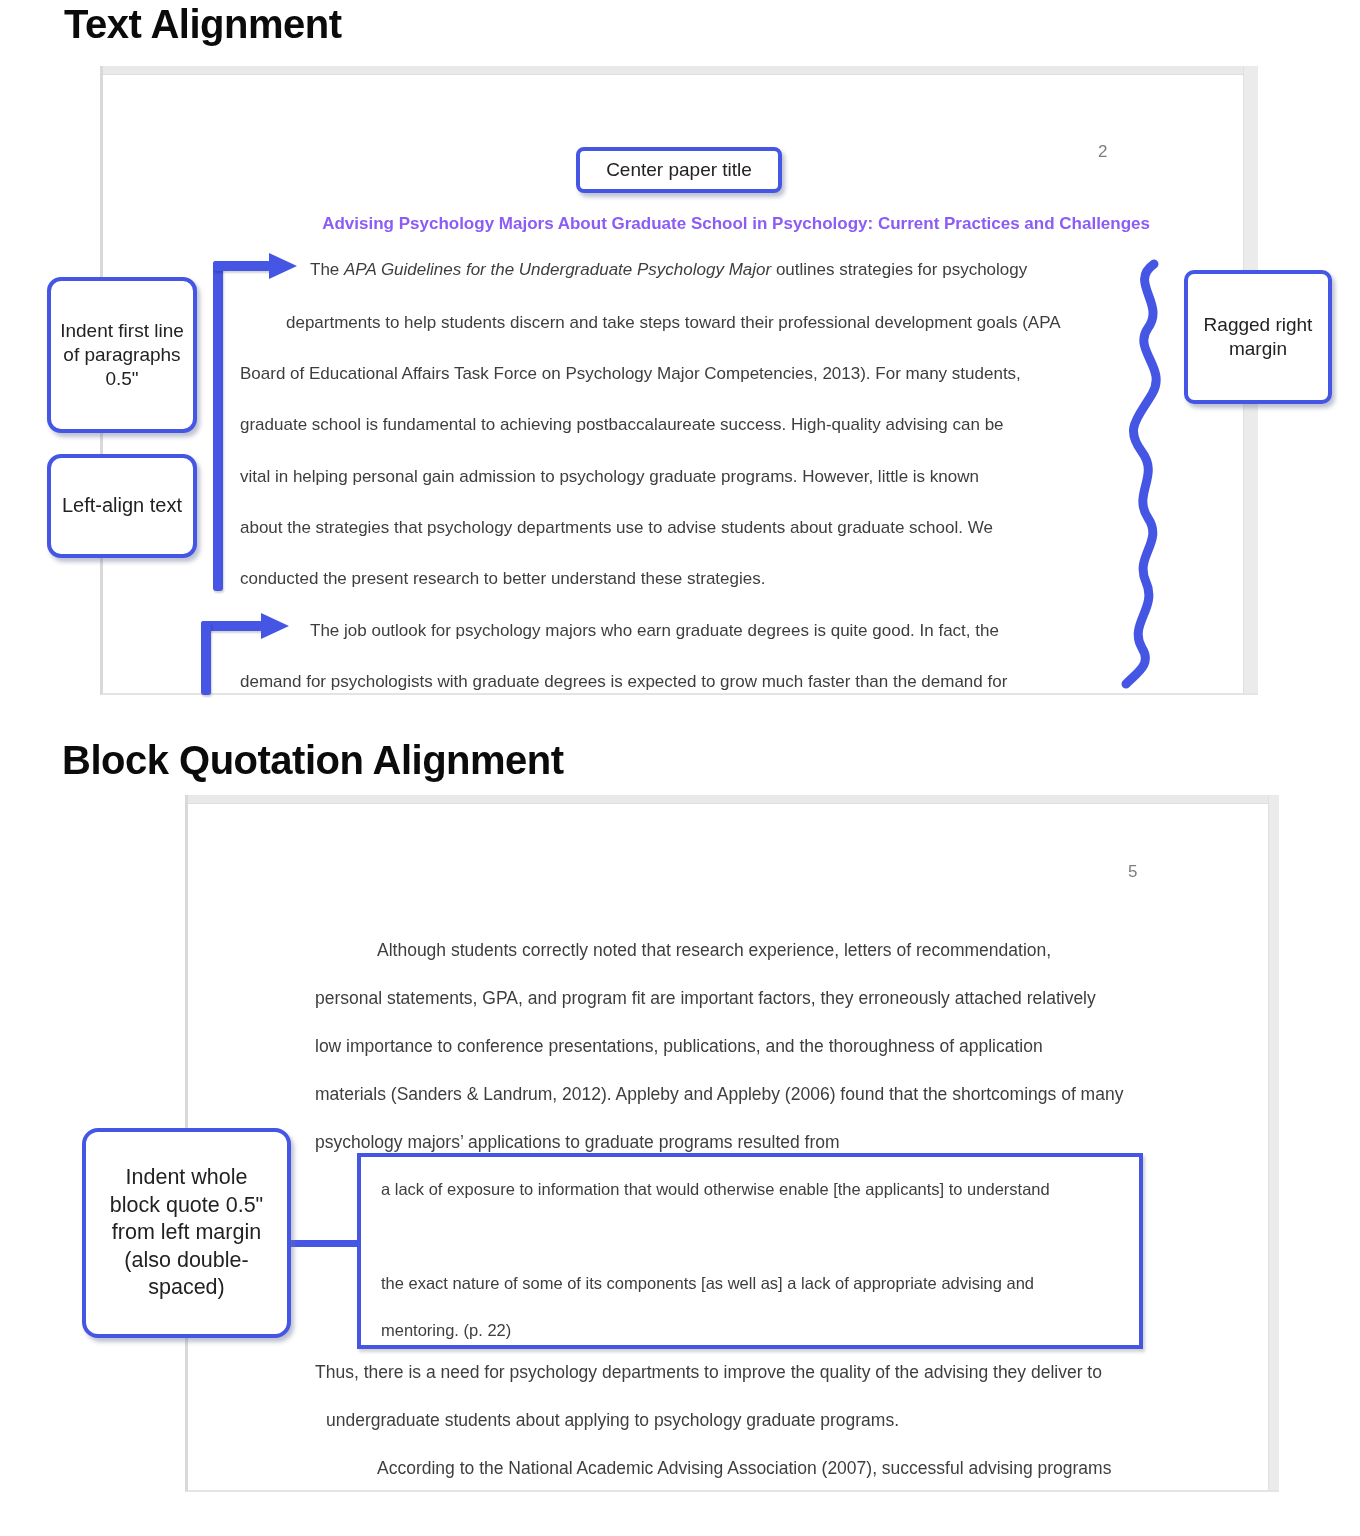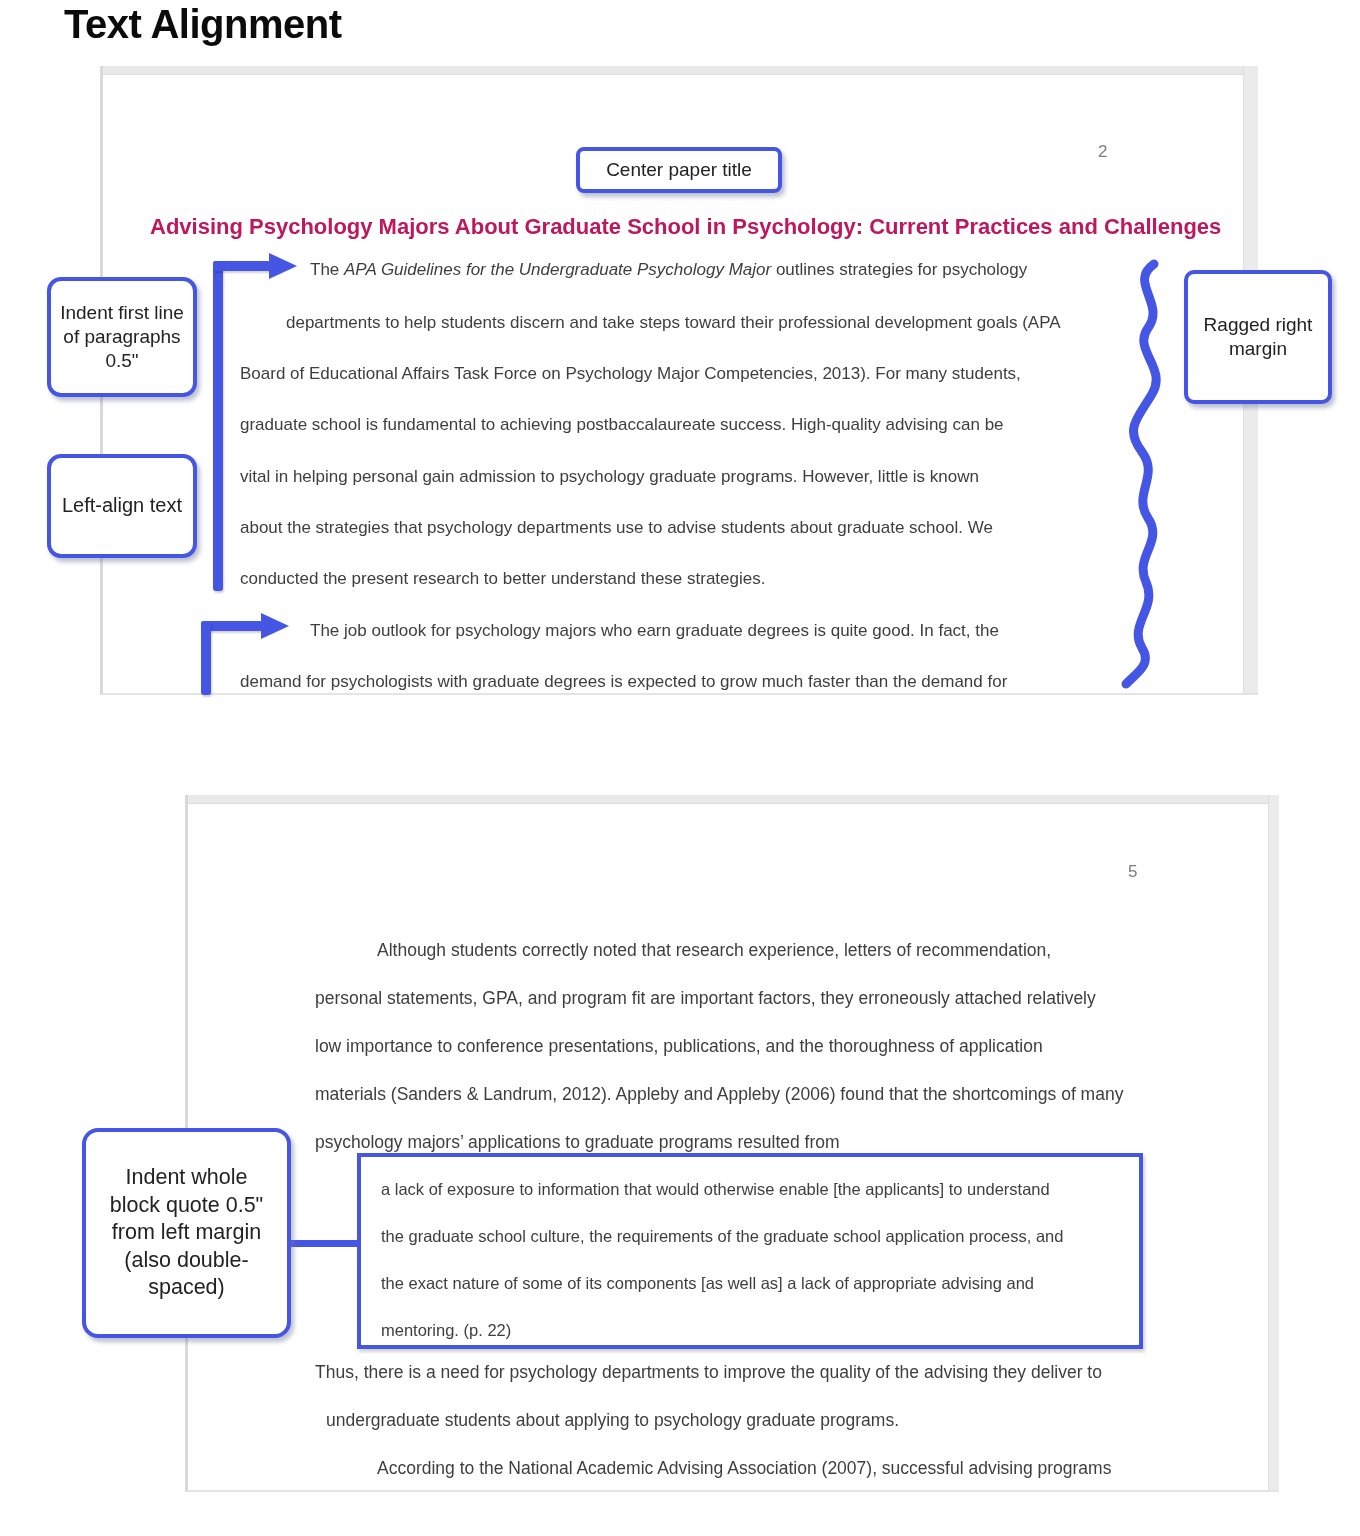--- a/index.html
+++ b/index.html
@@ -16,21 +16,21 @@
   .page-shot {
     position:absolute; background:#fff; z-index:1;
     border-left:3px solid #d9d9d9; border-bottom:2px solid #e4e4e4;
   }
   .band-top { position:absolute; top:0; left:0; right:0; height:9px; background:#e9e9e9; border-bottom:1px solid #dedede; }
   .band-right { position:absolute; top:0; right:0; bottom:0; background:#ebebeb; border-left:1px solid #dfdfdf; }
 
   .page-num { position:absolute; font-size:17px; color:#7d7d7d; z-index:2; }
 
   .doc-title {
-    position:absolute; font-size:22px; font-weight:700; color:#be185d;
+    position:absolute; font-size:17px; font-weight:700; color:#8b5cf6;
     text-align:right; white-space:nowrap; z-index:2;
   }
   .doc-line {
     position:absolute; font-size:17px; color:#3e3e3e; white-space:nowrap; z-index:2;
   }
   .doc-line.s2 { font-size:17.5px; }
   .indent1 { padding-left:70px; }
   .indent2 { padding-left:62px; }
   .ital { font-style:italic; }
 
@@ -92,46 +92,46 @@
   <div class="blue-bar" style="left:201px; top:621px; width:62px; height:10px;"></div>
   <div class="arrow-head" style="left:261px; top:613px;"></div>
   <div class="blue-bar" style="left:201px; top:621px; width:10px; height:74px;"></div>
 
   <svg class="squiggle" style="left:1112px; top:256px;" width="62" height="436" viewBox="0 0 62 436">
     <path d="M 42 8 C 16 26, 54 48, 36 72 C 20 94, 56 112, 40 138 C 26 162, 12 172, 30 196 C 48 220, 20 238, 36 262 C 52 286, 22 300, 34 326 C 46 352, 16 368, 30 392 C 40 408, 26 416, 14 428" fill="none" stroke="#4556e4" stroke-width="9" stroke-linecap="round" stroke-linejoin="round"></path>
   </svg>
 
   <div class="callout" style="left:576px; top:147px; width:206px; height:46px; border-radius:8px; font-size:19px;">Center paper title</div>
 
-  <div class="callout" style="left:47px; top:277px; width:150px; height:120px; border-radius:14px; font-size:19px;">Indent first line
+  <div class="callout" style="left:47px; top:277px; width:150px; height:156px; border-radius:14px; font-size:19px;">Indent first line
 of paragraphs
 0.5"</div>
 
   <div class="callout" style="left:47px; top:454px; width:150px; height:104px; border-radius:14px; font-size:20px;">Left-align text</div>
 
   <div class="callout" style="left:1184px; top:270px; width:148px; height:134px; border-radius:10px; font-size:19px;">Ragged right
 margin</div>
 
+  <div class="section-heading" style="left:62px; top:738px;">Block Quotation Alignment</div>
 
   <div class="page-shot" style="left:185px; top:795px; width:1094px; height:697px;">
     <div class="band-top"></div>
     <div class="band-right" style="width:11px;"></div>
   </div>
 
   <div class="page-num" style="left:1128px; top:862px;">5</div>
 
   <div class="doc-line s2 indent2" style="left:315px; top:940px;">Although students correctly noted that research experience, letters of recommendation,</div>
   <div class="doc-line s2" style="left:315px; top:988px;">personal statements, GPA, and program fit are important factors, they erroneously attached relatively</div>
   <div class="doc-line s2" style="left:315px; top:1036px;">low importance to conference presentations, publications, and the thoroughness of application</div>
   <div class="doc-line s2" style="left:315px; top:1084px;">materials (Sanders &amp; Landrum, 2012). Appleby and Appleby (2006) found that the shortcomings of many</div>
   <div class="doc-line s2" style="left:315px; top:1132px;">psychology majors’ applications to graduate programs resulted from</div>
 
   <div class="quote-box" style="left:357px; top:1153px; width:786px; height:196px;">
     <div class="quote-line" style="left:20px; top:23px;">a lack of exposure to information that would otherwise enable [the applicants] to understand</div>
-    <div class="quote-line" style="left:20px; top:70px;">the graduate school culture, the requirements of the graduate school application process, and</div>
     <div class="quote-line" style="left:20px; top:117px;">the exact nature of some of its components [as well as] a lack of appropriate advising and</div>
     <div class="quote-line" style="left:20px; top:164px;">mentoring. (p. 22)</div>
   </div>
 
   <div class="blue-bar" style="left:289px; top:1240px; width:68px; height:7px; border-radius:0; box-shadow:none;"></div>
 
   <div class="callout" style="left:82px; top:1128px; width:209px; height:210px; border-radius:16px; font-size:21.5px;">Indent whole
 block quote 0.5"
 from left margin
 (also double-

